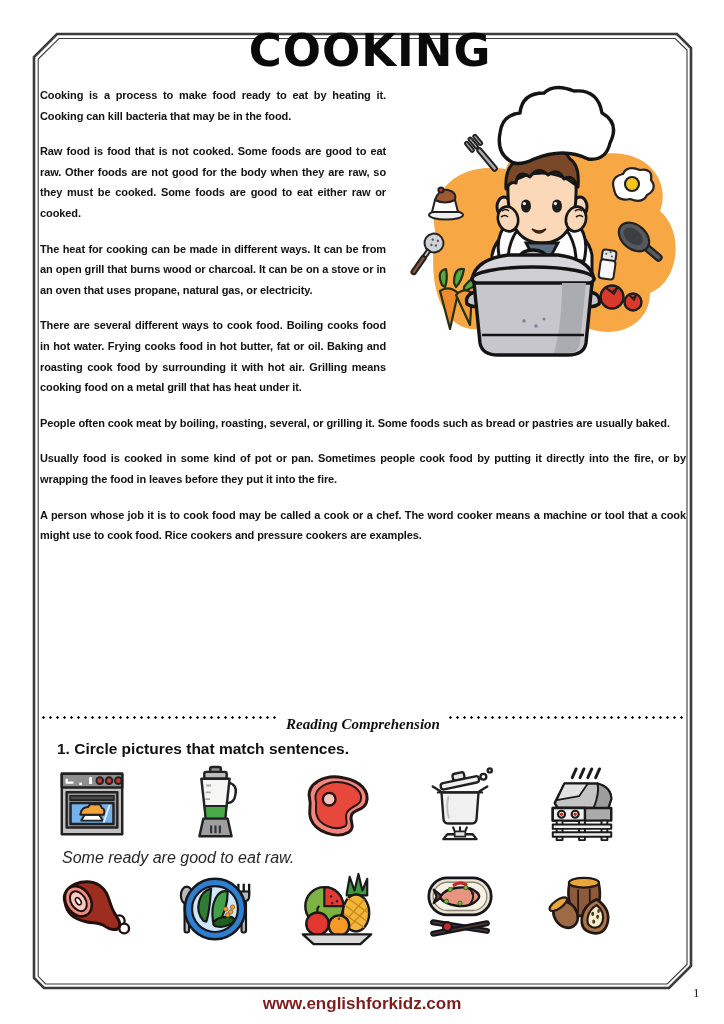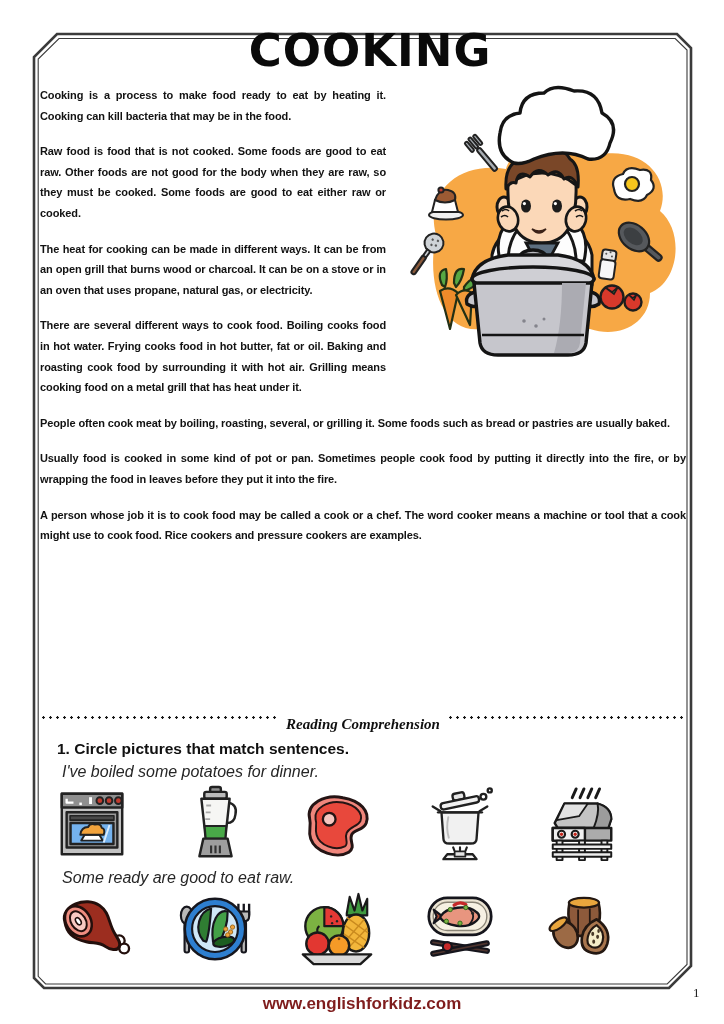--- a/index.html
+++ b/index.html
@@ -188,21 +188,20 @@
   </div>
 
   <div class="divider">
     <div class="leader"></div>
     <div class="divider-label">Reading Comprehension</div>
     <div class="leader"></div>
   </div>
 
   <div class="exercise-heading">1. Circle pictures that match sentences.</div>
 
-  <div class="sentence">I've boiled some potatoes for dinner.</div>
 
   <div class="icon-row">
 
     <div class="icon" aria-label="oven">
       <svg width="78" height="82" viewBox="0 0 80 84">
         <g stroke="#222" stroke-width="2.5" stroke-linejoin="round">
           <rect x="9" y="10" width="62" height="62" fill="#c2c2c2"></rect>
           <rect x="9" y="10" width="62" height="14" fill="#8f8f8f"></rect>
           <path d="M14,15 v4 h7" fill="none" stroke="#fff" stroke-width="2.4"></path>
           <rect x="27" y="19" width="2.6" height="2.6" fill="#fff" stroke="none"></rect>

